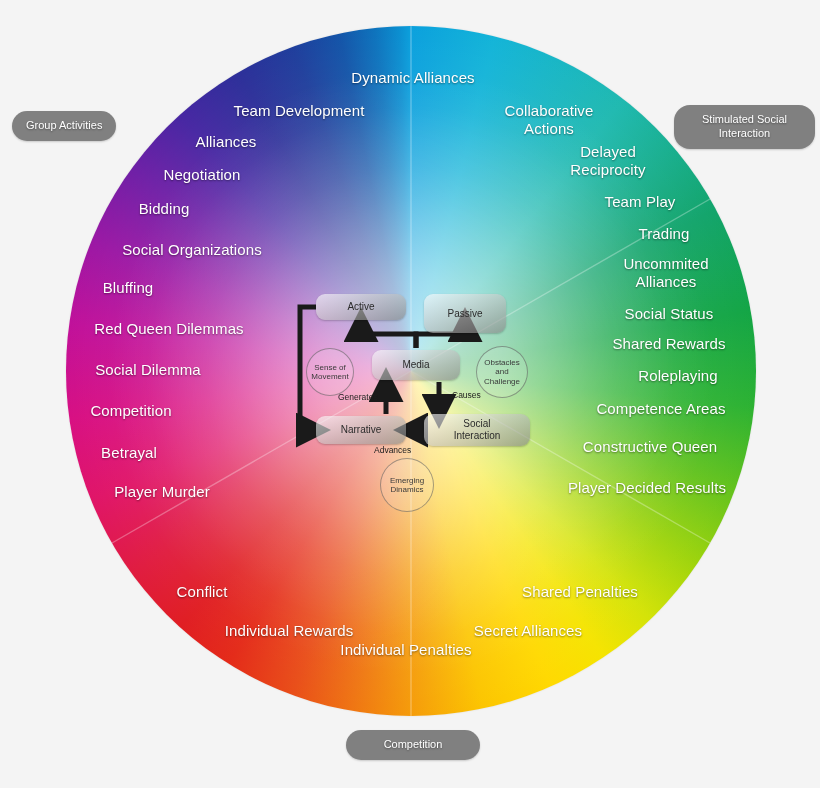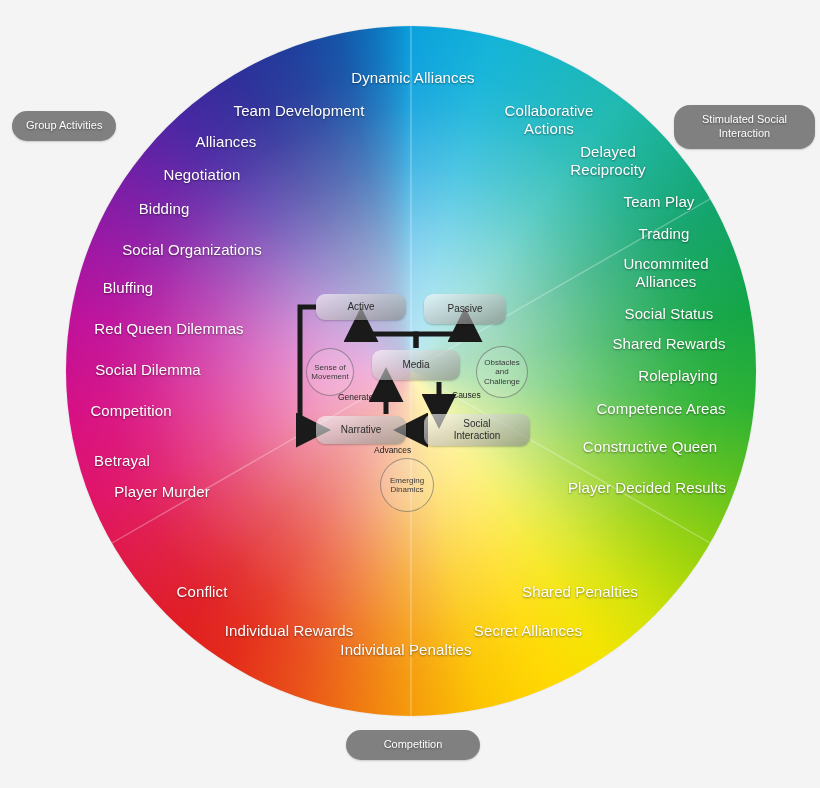--- a/index.html
+++ b/index.html
@@ -182,30 +182,30 @@
       <div class="wlabel c" style="left: 413px; top: 69px;">Dynamic Alliances</div>
       <div class="wlabel c" style="left: 299px; top: 102px;">Team Development</div>
       <div class="wlabel c" style="left: 226px; top: 133px;">Alliances</div>
       <div class="wlabel c" style="left: 202px; top: 166px;">Negotiation</div>
       <div class="wlabel c" style="left: 164px; top: 200px;">Bidding</div>
       <div class="wlabel c" style="left: 192px; top: 241px;">Social Organizations</div>
       <div class="wlabel c" style="left: 128px; top: 279px;">Bluffing</div>
       <div class="wlabel c" style="left: 169px; top: 320px;">Red Queen Dilemmas</div>
       <div class="wlabel c" style="left: 148px; top: 361px;">Social Dilemma</div>
       <div class="wlabel c" style="left: 131px; top: 402px;">Competition</div>
-      <div class="wlabel c" style="left: 122px; top: 444px; margin-top: 8px;">Betrayal</div>
+      <div class="wlabel c" style="left: 129px; top: 444px;">Betrayal</div>
       <div class="wlabel c" style="left: 162px; top: 483px;">Player Murder</div>
       <div class="wlabel c" style="left: 202px; top: 583px;">Conflict</div>
       <div class="wlabel c" style="left: 289px; top: 622px;">Individual Rewards</div>
       <div class="wlabel c" style="left: 406px; top: 641px;">Individual Penalties</div>
       <div class="wlabel c" style="left: 549px; top: 102px;">Collaborative
 Actions</div>
       <div class="wlabel c" style="left: 608px; top: 143px;">Delayed
 Reciprocity</div>
-      <div class="wlabel c" style="left: 640px; top: 193px; margin-left: 19px;">Team Play</div>
+      <div class="wlabel c" style="left: 640px; top: 193px;">Team Play</div>
       <div class="wlabel c" style="left: 664px; top: 225px;">Trading</div>
       <div class="wlabel c" style="left: 666px; top: 255px;">Uncommited
 Alliances</div>
       <div class="wlabel c" style="left: 669px; top: 305px;">Social Status</div>
       <div class="wlabel c" style="left: 669px; top: 335px;">Shared Rewards</div>
       <div class="wlabel c" style="left: 678px; top: 367px;">Roleplaying</div>
       <div class="wlabel c" style="left: 661px; top: 400px;">Competence Areas</div>
       <div class="wlabel c" style="left: 650px; top: 438px;">Constructive Queen</div>
       <div class="wlabel c" style="left: 627px; top: 479px; margin-left: 20px;">Player Decided Results</div>
       <div class="wlabel c" style="left: 580px; top: 583px;">Shared Penalties</div>
@@ -237,21 +237,21 @@
         <path d="M143,92 L143,120"></path>
 
         <path d="M126,140 L116,140"></path>
 
         <path d="M20,17 L4,17 L4,140 L16,140"></path>
       </g>
     </svg>
 
     <div id="core-nodes">
         <div class="node" style="left: 20px; top: 4px; width: 90px; height: 26px;">Active</div>
-        <div class="node" style="left: 128px; top: 4px; width: 82px; height: 30px;">Passive</div>
+        <div class="node" style="left: 128px; top: 4px; width: 82px; height: 39px;">Passive</div>
         <div class="node" style="left: 76px; top: 60px; width: 88px; height: 30px;">Media</div>
         <div class="node" style="left: 20px; top: 126px; width: 90px; height: 28px;">Narrative</div>
         <div class="node" style="left: 128px; top: 124px; width: 106px; height: 32px;">Social
 Interaction</div>
       </div>
     <div id="core-bubbles">
         <div class="ncircle" style="left: 10px; top: 58px; width: 46px; height: 46px;">Sense of
 Movement</div>
         <div class="ncircle" style="left: 180px; top: 56px; width: 50px; height: 50px;">Obstacles
 and

